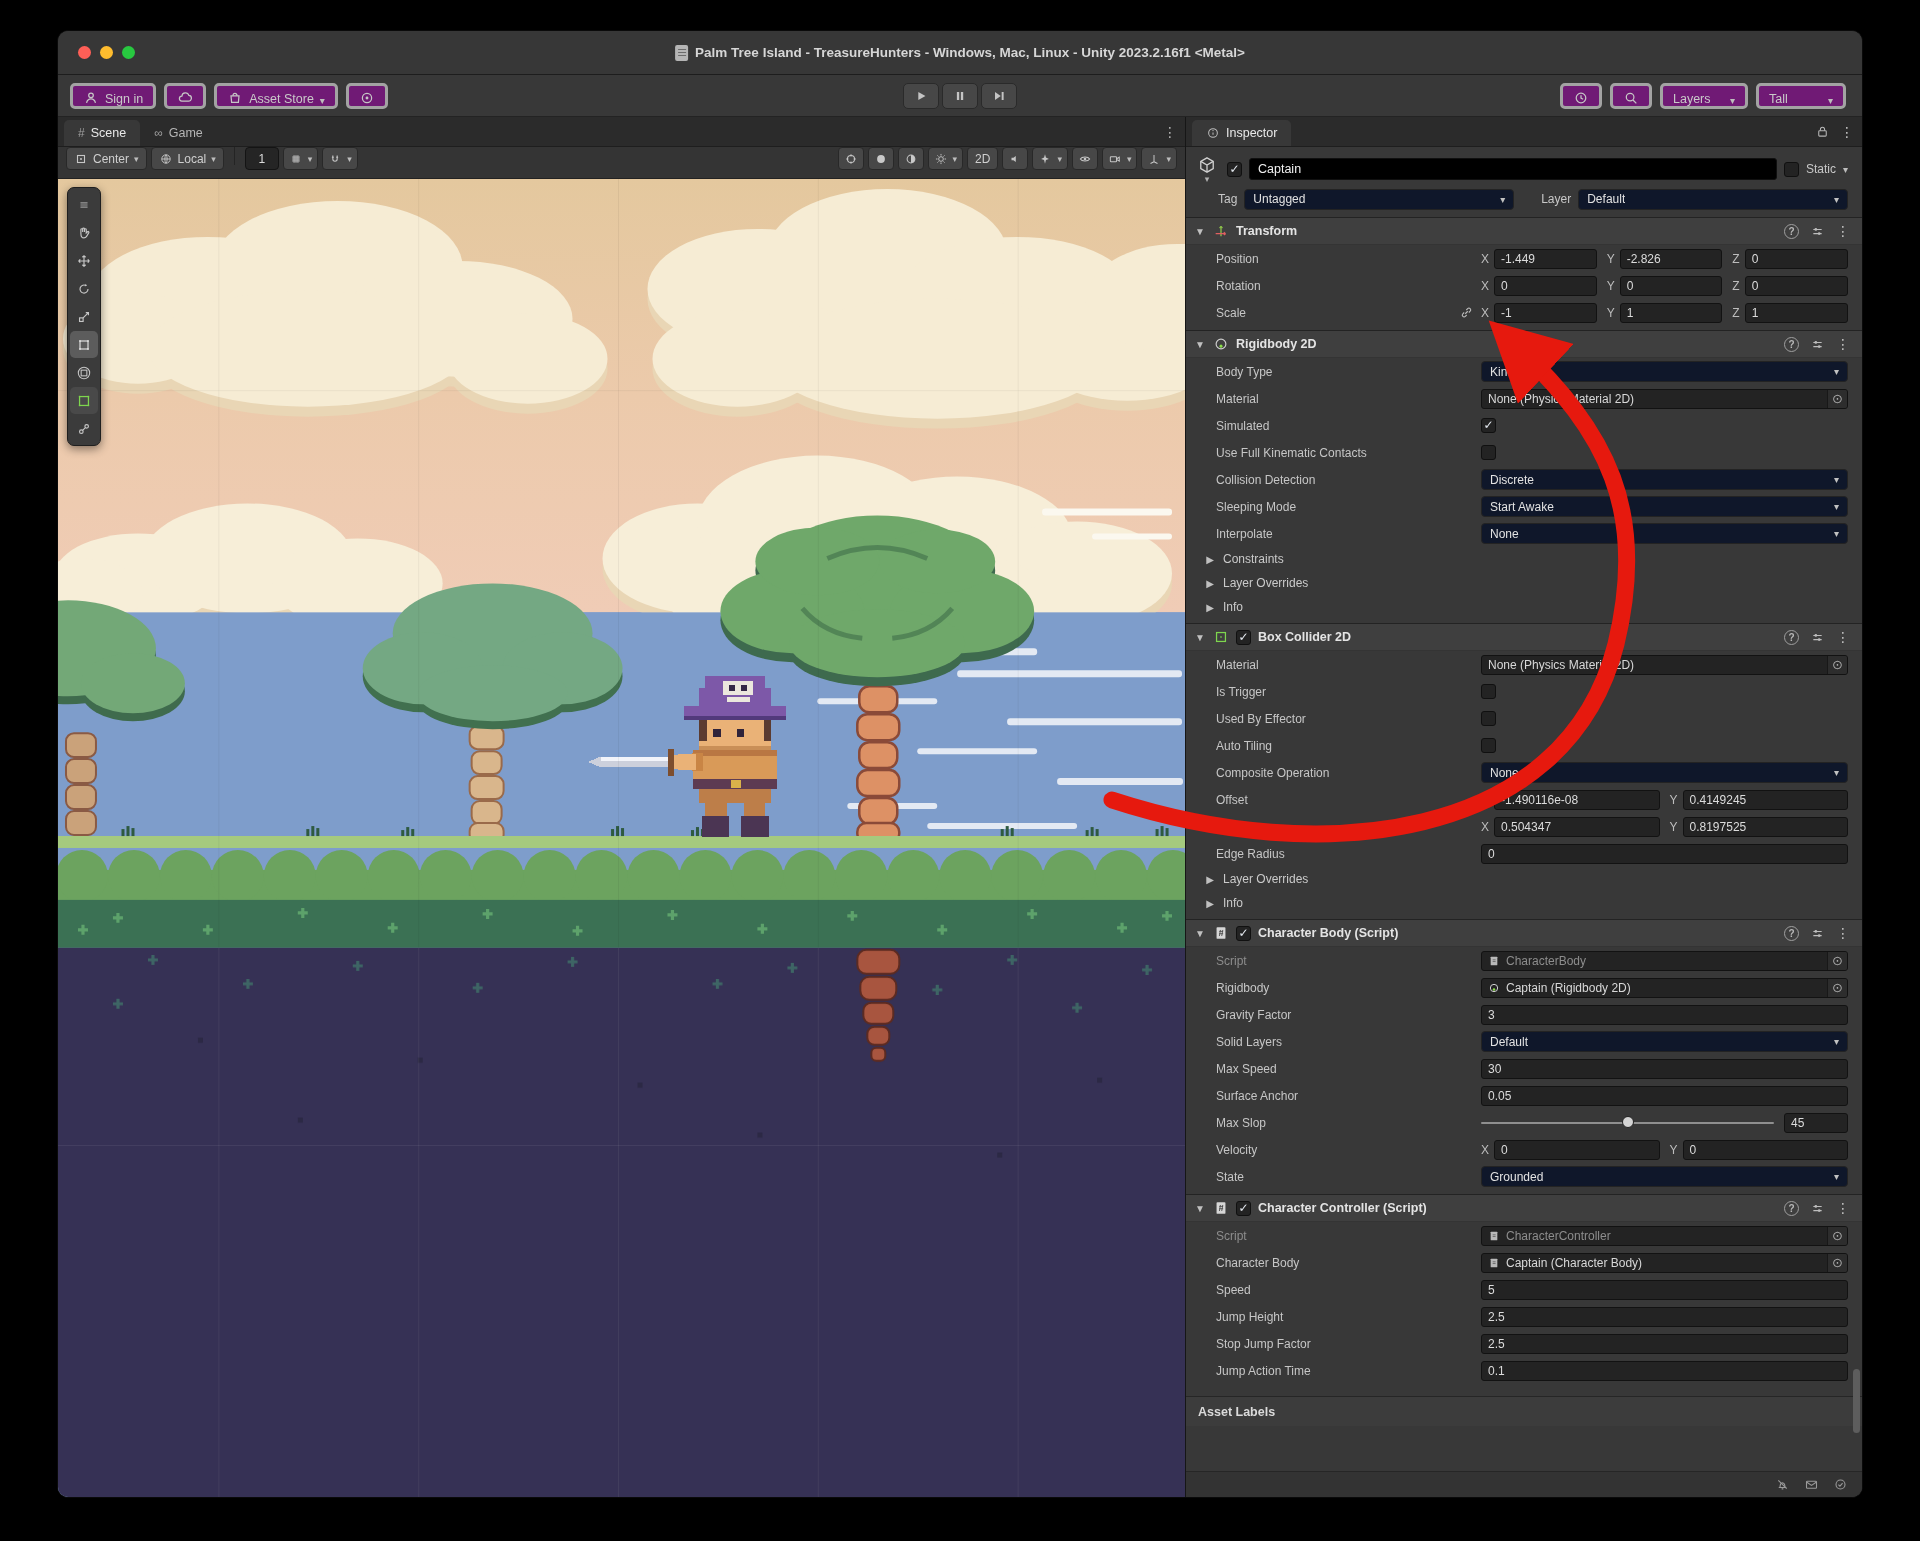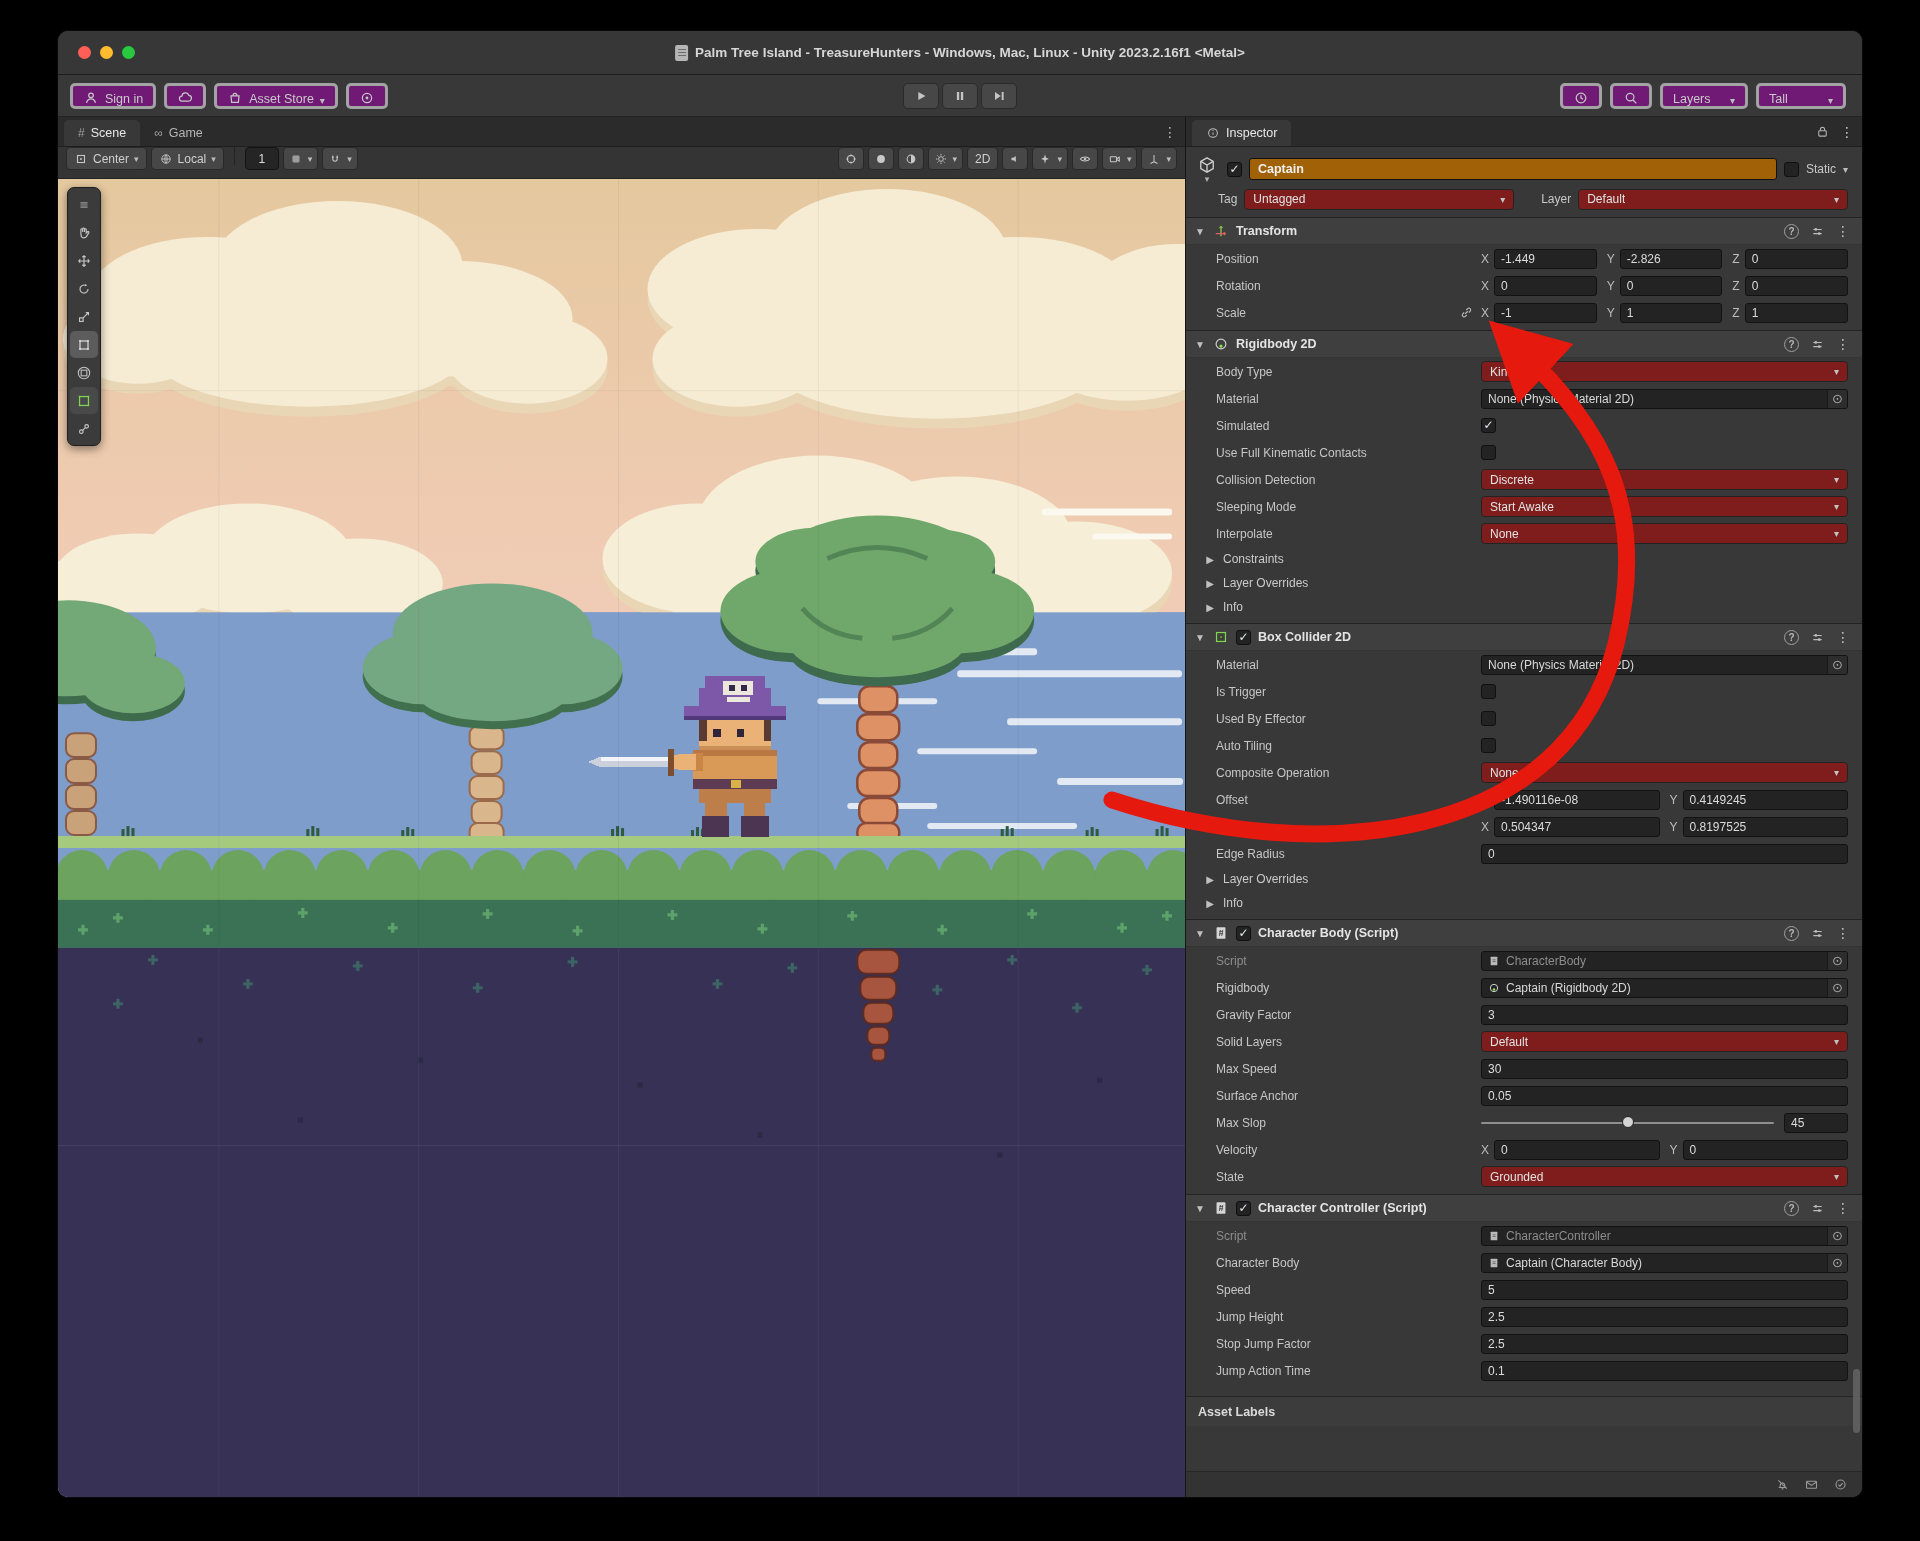--- a/index.html
+++ b/index.html
@@ -40,23 +40,23 @@
 .pal-btn{width:28px;height:27px;border-radius:5px;display:flex;align-items:center;justify-content:center}
 .pal-btn.sel{background:#5c5c5c}
 .pal-btn.greensel{background:#494949}
 .inspector{width:676px;flex:0 0 676px;background:#383838;display:flex;flex-direction:column;position:relative}
 .insp-body{flex:1;display:flex;flex-direction:column;overflow:hidden;padding-top:6px}
 .go-row1{height:32px;flex:0 0 32px;display:flex;align-items:center;padding:0 14px 0 8px;gap:7px}
 .go-row2{height:28px;flex:0 0 28px;display:flex;align-items:center;padding:0 14px 0 32px;gap:7px}
 .cubecol{display:flex;flex-direction:column;align-items:center;width:26px;line-height:8px}
 .cubecol .caret{font-size:9px;color:#b0b0b0}
 .chk{width:15px;height:15px;flex:0 0 15px;background:#232323;border:1px solid #101010;border-radius:3px;font-size:12px;line-height:13px;text-align:center;color:#e6ebf2;overflow:hidden}
-.namefld{flex:1;height:22px;background:#a16207;border:1px solid #101010;border-radius:3px;display:flex;align-items:center;padding:0 8px;color:#f0f0f0;font-size:12.5px;font-weight:bold}
+.namefld{flex:1;height:22px;background:#000000;border:1px solid #101010;border-radius:3px;display:flex;align-items:center;padding:0 8px;color:#f0f0f0;font-size:12.5px;font-weight:normal}
 .minilbl{font-size:12px;color:#c8c8c8}
-.ddl{height:21px;background:#7f1d1d;border:1px solid #232323;border-radius:4px;display:flex;align-items:center;padding:0 8px;font-size:12px;color:#e2e2e2;gap:0;min-width:0}
+.ddl{height:21px;background:#0f172a;border:1px solid #232323;border-radius:4px;display:flex;align-items:center;padding:0 8px;font-size:12px;color:#e2e2e2;gap:0;min-width:0}
 .ddl .ctext{white-space:nowrap;overflow:hidden}
 .ddl .caret{margin-left:auto;font-size:10px;color:#c2c2c2}
 .grow{flex:1}
 .chead{height:28px;flex:0 0 28px;display:flex;align-items:center;gap:7px;padding:0 12px 0 8px;background:#3f3f3f;border-top:1px solid #232323;border-bottom:1px solid #343434;margin-top:4px}
 .fold{font-size:10px;color:#c0c0c0;width:12px;text-align:center}
 .ctitle{font-size:12.5px;font-weight:bold;color:#e4e4e4;white-space:nowrap}
 .hicons{margin-left:auto;display:flex;align-items:center;gap:11px;color:#bdbdbd}
 .helpi{width:15px;height:15px;border:1px solid #9f9f9f;border-radius:50%;font-size:10px;line-height:13px;text-align:center;color:#b8b8b8;font-weight:bold}
 .kebab{font-size:14px;color:#c2c2c2}
 .row{height:27px;flex:0 0 27px;display:flex;align-items:center;padding:0 14px 0 30px}

